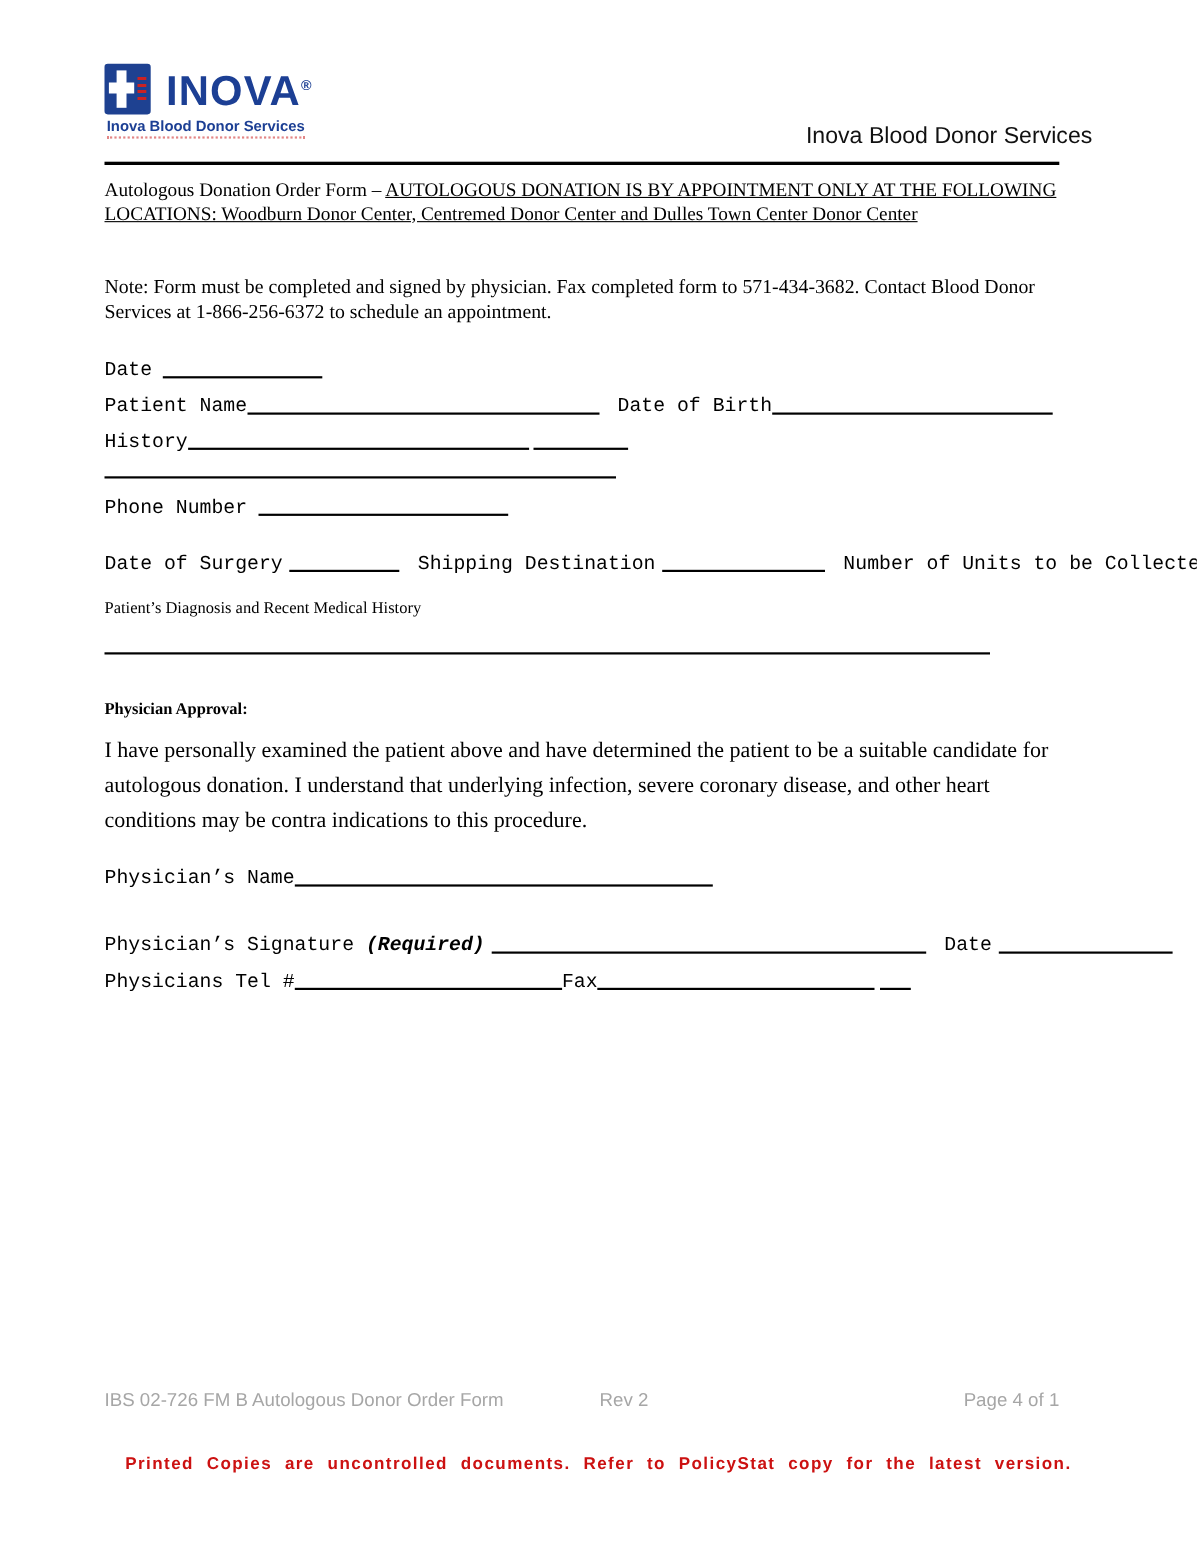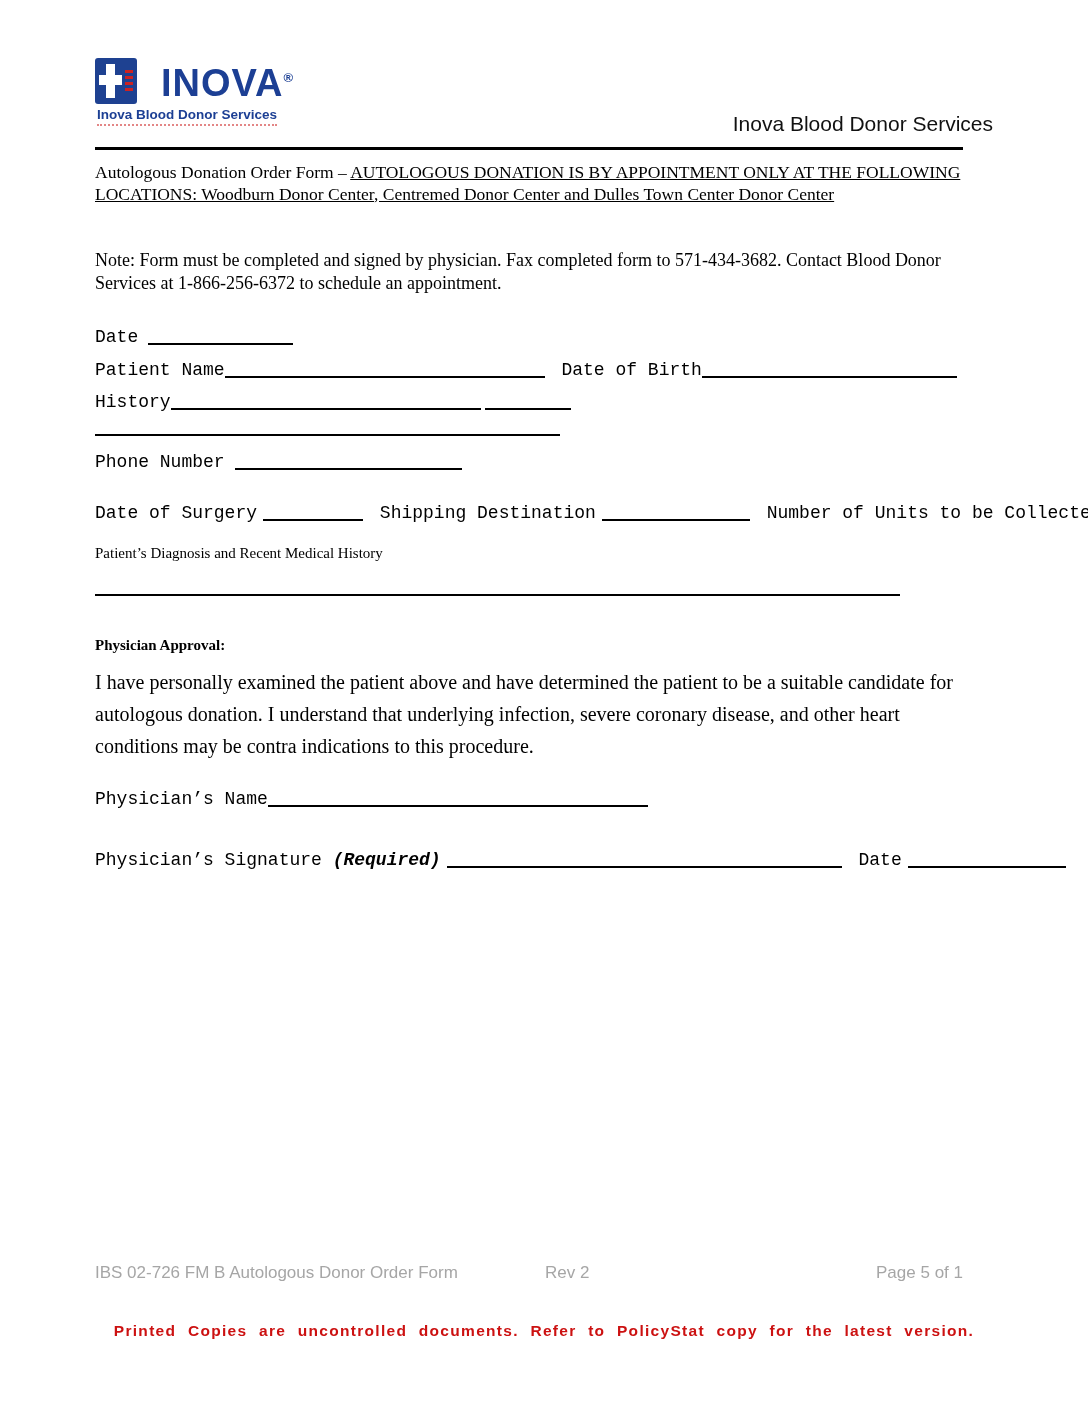--- a/index.html
+++ b/index.html
@@ -12,21 +12,21 @@
   
   .logo-block{position:absolute;left:95px;top:58px;}
   .logo-row{display:flex;align-items:flex-start;}
   .logo-icon{width:42px;height:46px;background:#1e4191;position:relative;border-radius:3px;}
   .cross-v{position:absolute;left:11px;top:6px;width:9px;height:34px;background:#fff;}
   .cross-h{position:absolute;left:4px;top:17px;width:23px;height:10px;background:#fff;}
   .red-dots{position:absolute;right:4px;top:12px;width:8px;height:22px;
     background:repeating-linear-gradient(#c22 0 3px, #1e4191 3px 6px);}
   .brand-text{
     font-family:"Liberation Sans", sans-serif;font-weight:bold;font-size:38px;
-    color:#1c3f94;letter-spacing:1px;line-height:40px;margin-left:24px;
+    color:#1c3f94;letter-spacing:1px;line-height:40px;margin-left:14px;
   }
   .brand-reg{font-size:13px;vertical-align:super;}
   .logo-tagline{
     font-family:"Liberation Sans", sans-serif;font-weight:bold;font-size:13.5px;
     color:#1c3f94;margin-top:3px;margin-left:2px;
     border-bottom:2px dotted rgba(204,34,34,.55);display:inline-block;padding-bottom:2px;
   }
 
   
   .header-right{
@@ -111,21 +111,22 @@
   <div class="heading-bold" style="top:545px;font-weight:normal;">Patient’s Diagnosis and Recent Medical History</div>
   <div class="row" style="top:578px;"><span class="fl" style="width:805px;"></span></div>
 
   <div class="heading-bold" style="top:637px;">Physician Approval:</div>
   <div class="statement">I have personally examined the patient above and have determined the patient to be a suitable candidate for autologous donation. I understand that underlying infection, severe coronary disease, and other heart conditions may be contra indications to this procedure.</div>
 
   <div class="row" style="top:789px;"><span>Physician’s Name</span><span class="fl" style="width:380px;"></span></div>
 
   <div class="row" style="top:850px;"><span>Physician’s Signature </span><span class="req">(Required)</span><span class="fl ml6" style="width:395px;"></span> <span class="ml6">Date</span><span class="fl ml6" style="width:158px;"></span></div>
 
+  <div class="row" style="top:883px;"><span>Physicians Tel #</span><span class="fl" style="width:243px;"></span><span>Fax</span><span class="fl" style="width:252px;"></span><span class="fl" style="width:28px;margin-left:5px;"></span></div>
 
   <div class="footer-row">
     <span class="footer-doc">IBS 02-726 FM B Autologous Donor Order Form</span>
     <span class="footer-rev">Rev 2</span>
-    <span class="footer-page">Page 5 of 1</span>
+    <span class="footer-page">Page 4 of 1</span>
   </div>
   <div class="warning">Printed Copies are uncontrolled documents.  Refer to PolicyStat copy for the latest version.</div>
 
 </div>
 
 </body></html>

